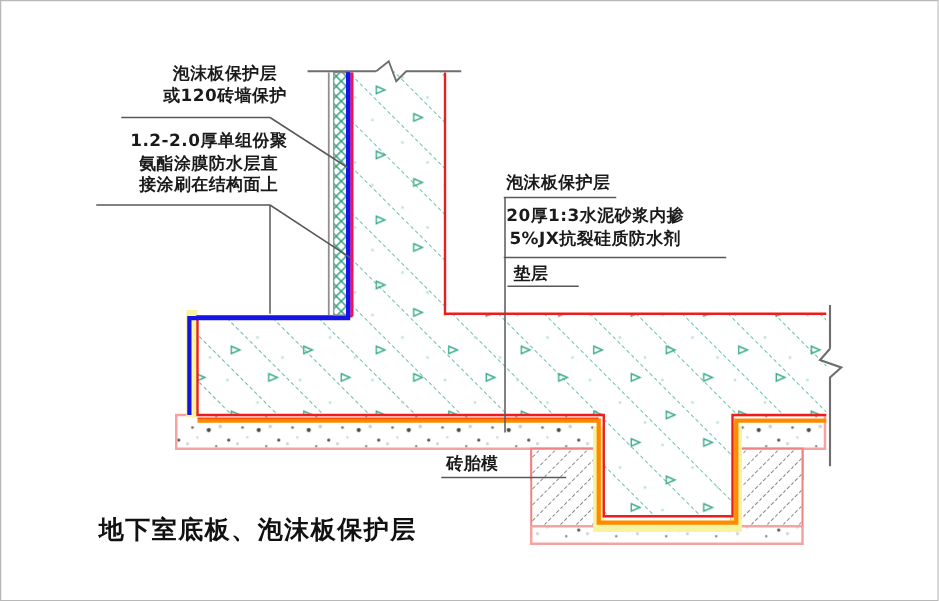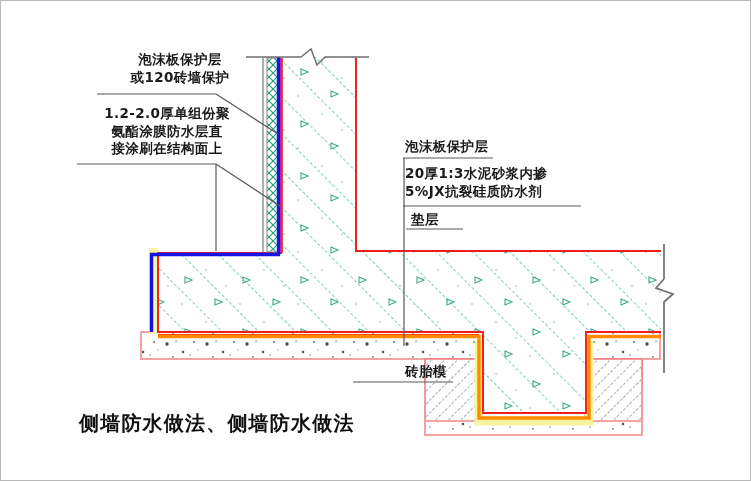--- a/index.html
+++ b/index.html
@@ -40,33 +40,32 @@
     width:180px;
   }
   .anno-right-1{
     left:404px;top:137px;
     font-size:13.5px;
     text-align:left;
   }
   .anno-right-2{
     left:404px;top:164px;
     font-size:13.5px;
-    text-align:left;
+    text-align:center;
     line-height:1.33;
   }
   .anno-right-3{
     left:410px;top:210px;
     font-size:13.5px;
     text-align:right;
   }
   .anno-bottom{
     left:356px;top:362px;
     font-size:13.5px;
     text-align:right;
-    margin-left:48px;
   }
   .title{
     position:absolute;
     left:78px;top:409px;
     font-size:20px;
     color:#111111;
     letter-spacing:1.2px;
     white-space:pre;
   }
 </style>
@@ -250,15 +249,15 @@
 
   <div class="anno anno-right-1">泡沫板保护层</div>
 
   <div class="anno anno-right-2">20厚1:3水泥砂浆内掺
 5%JX抗裂硅质防水剂</div>
 
   <div class="anno anno-right-3">垫层</div>
 
   <div class="anno anno-bottom">砖胎模</div>
 
-  <div class="title">侧墙防水做法、侧墙防水做法</div>
+  <div class="title">地下室底板、泡沫板保护层</div>
 
 </div>
 
 </body></html>

